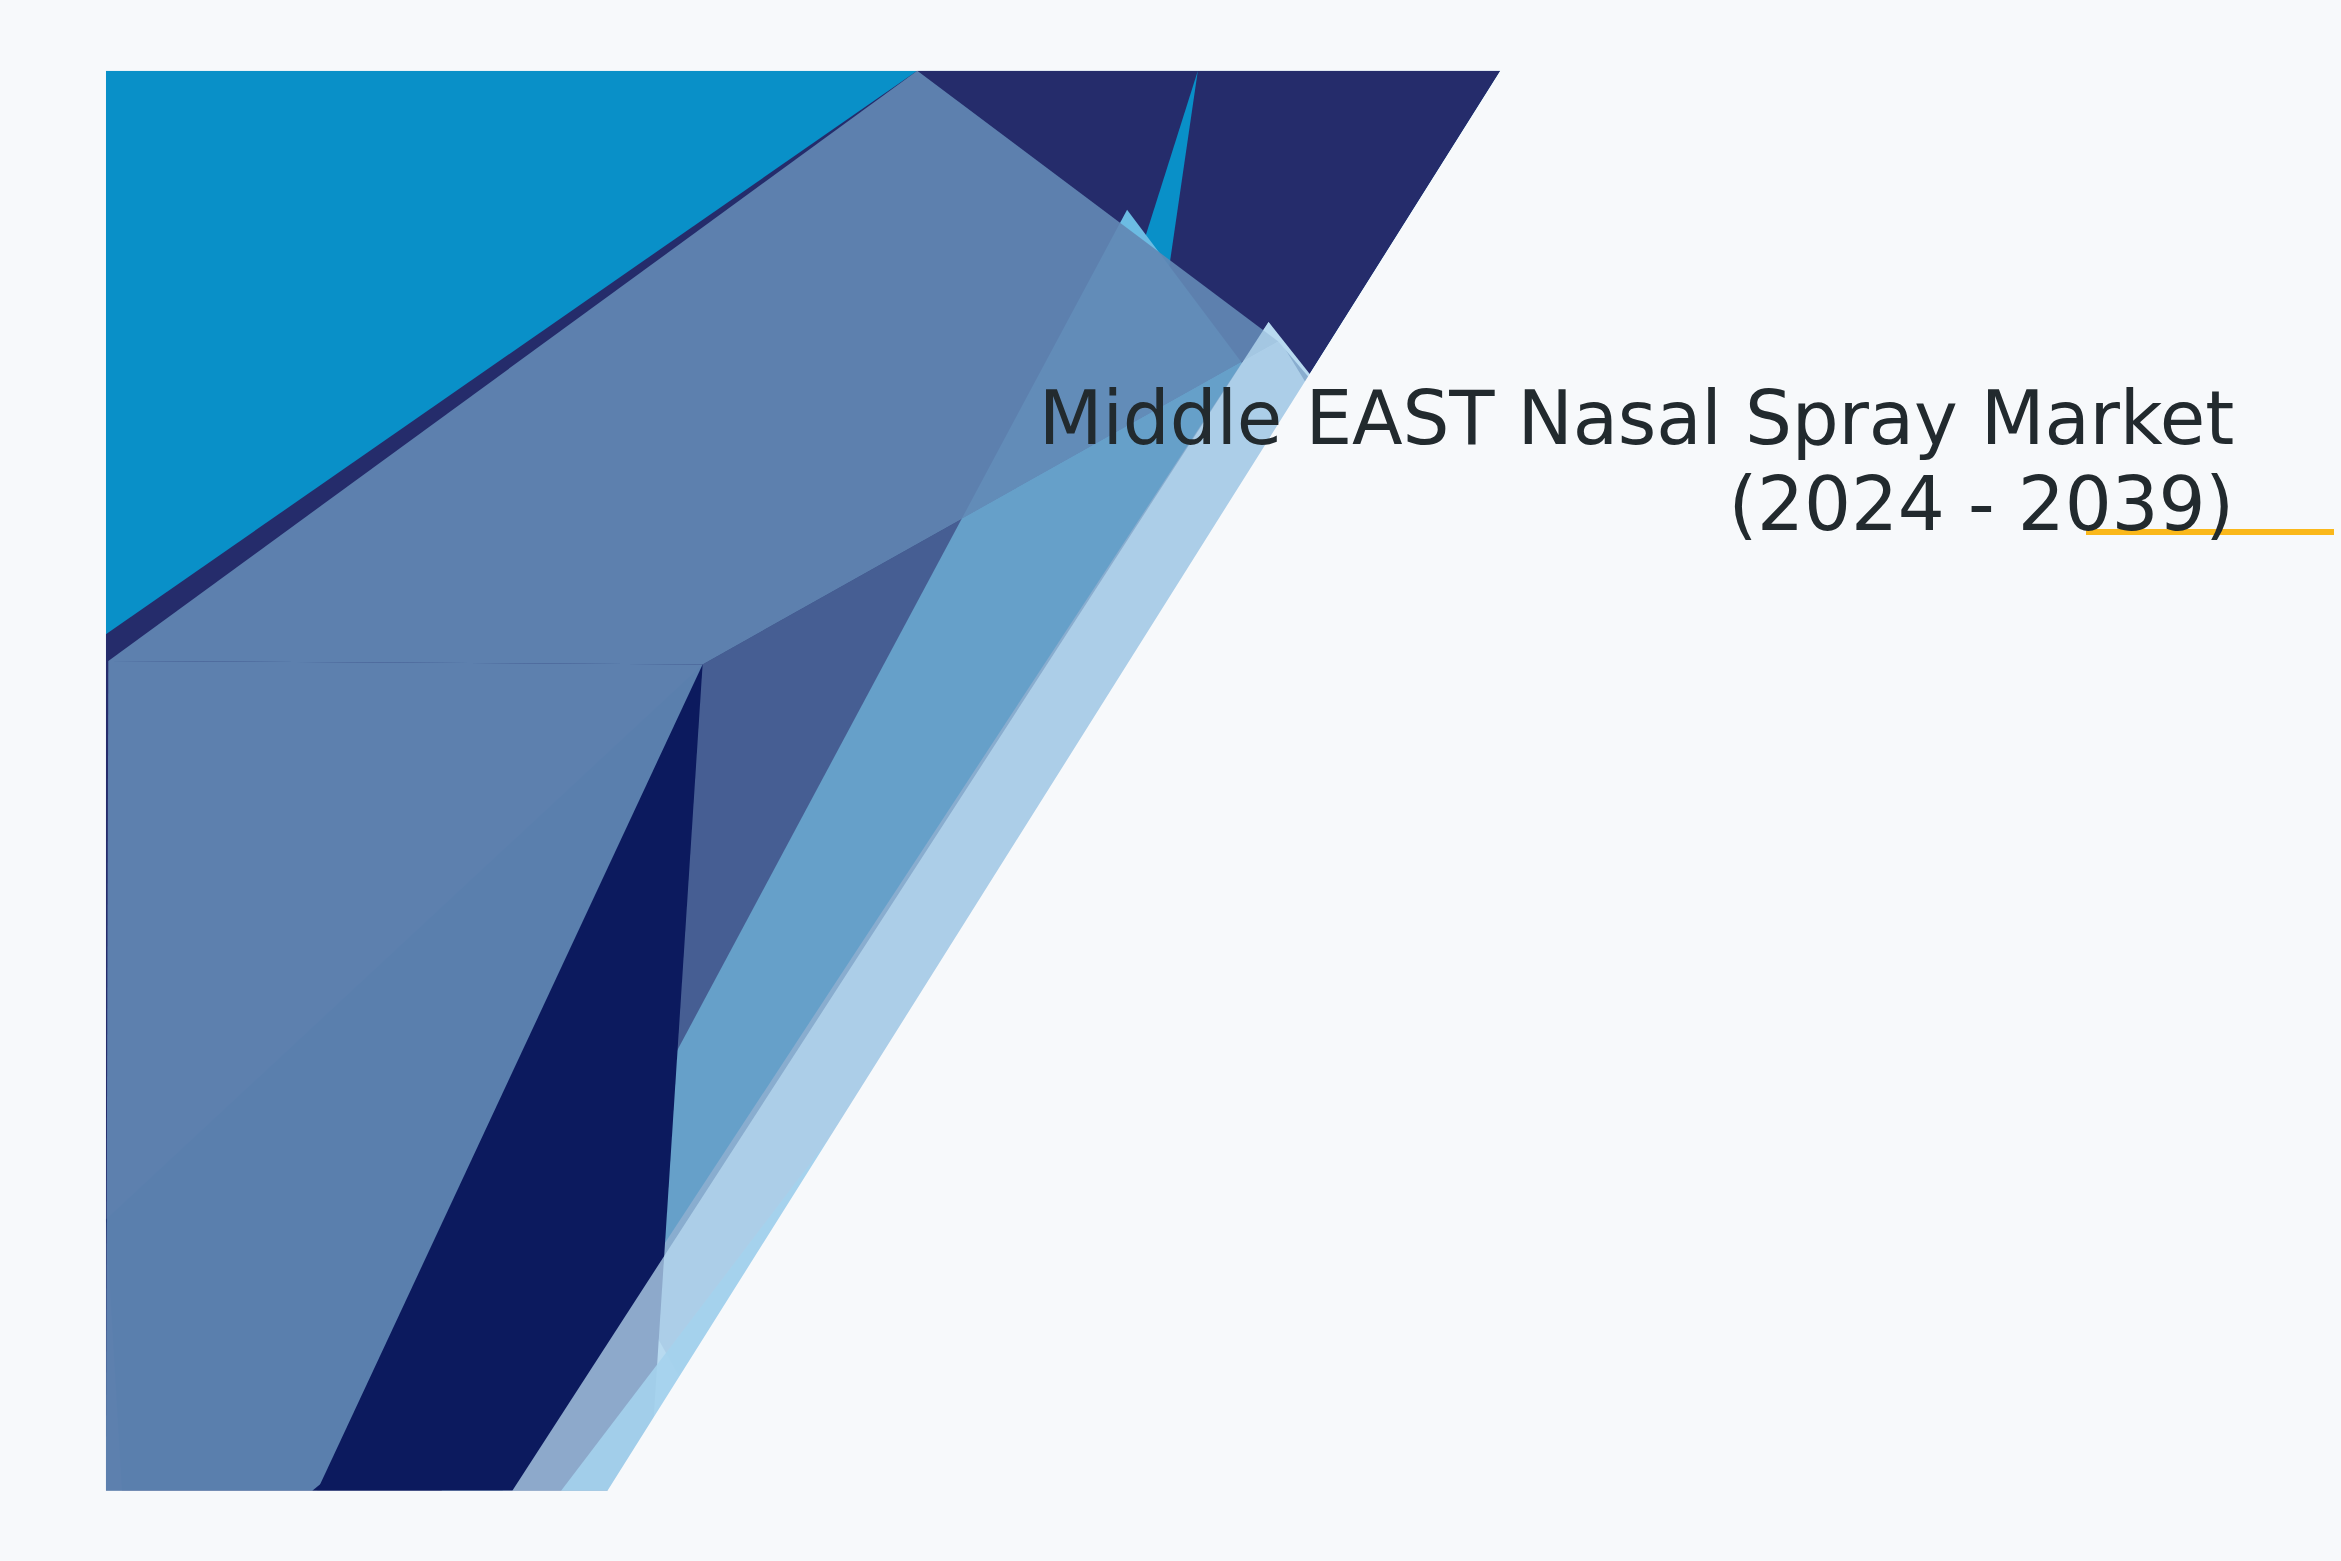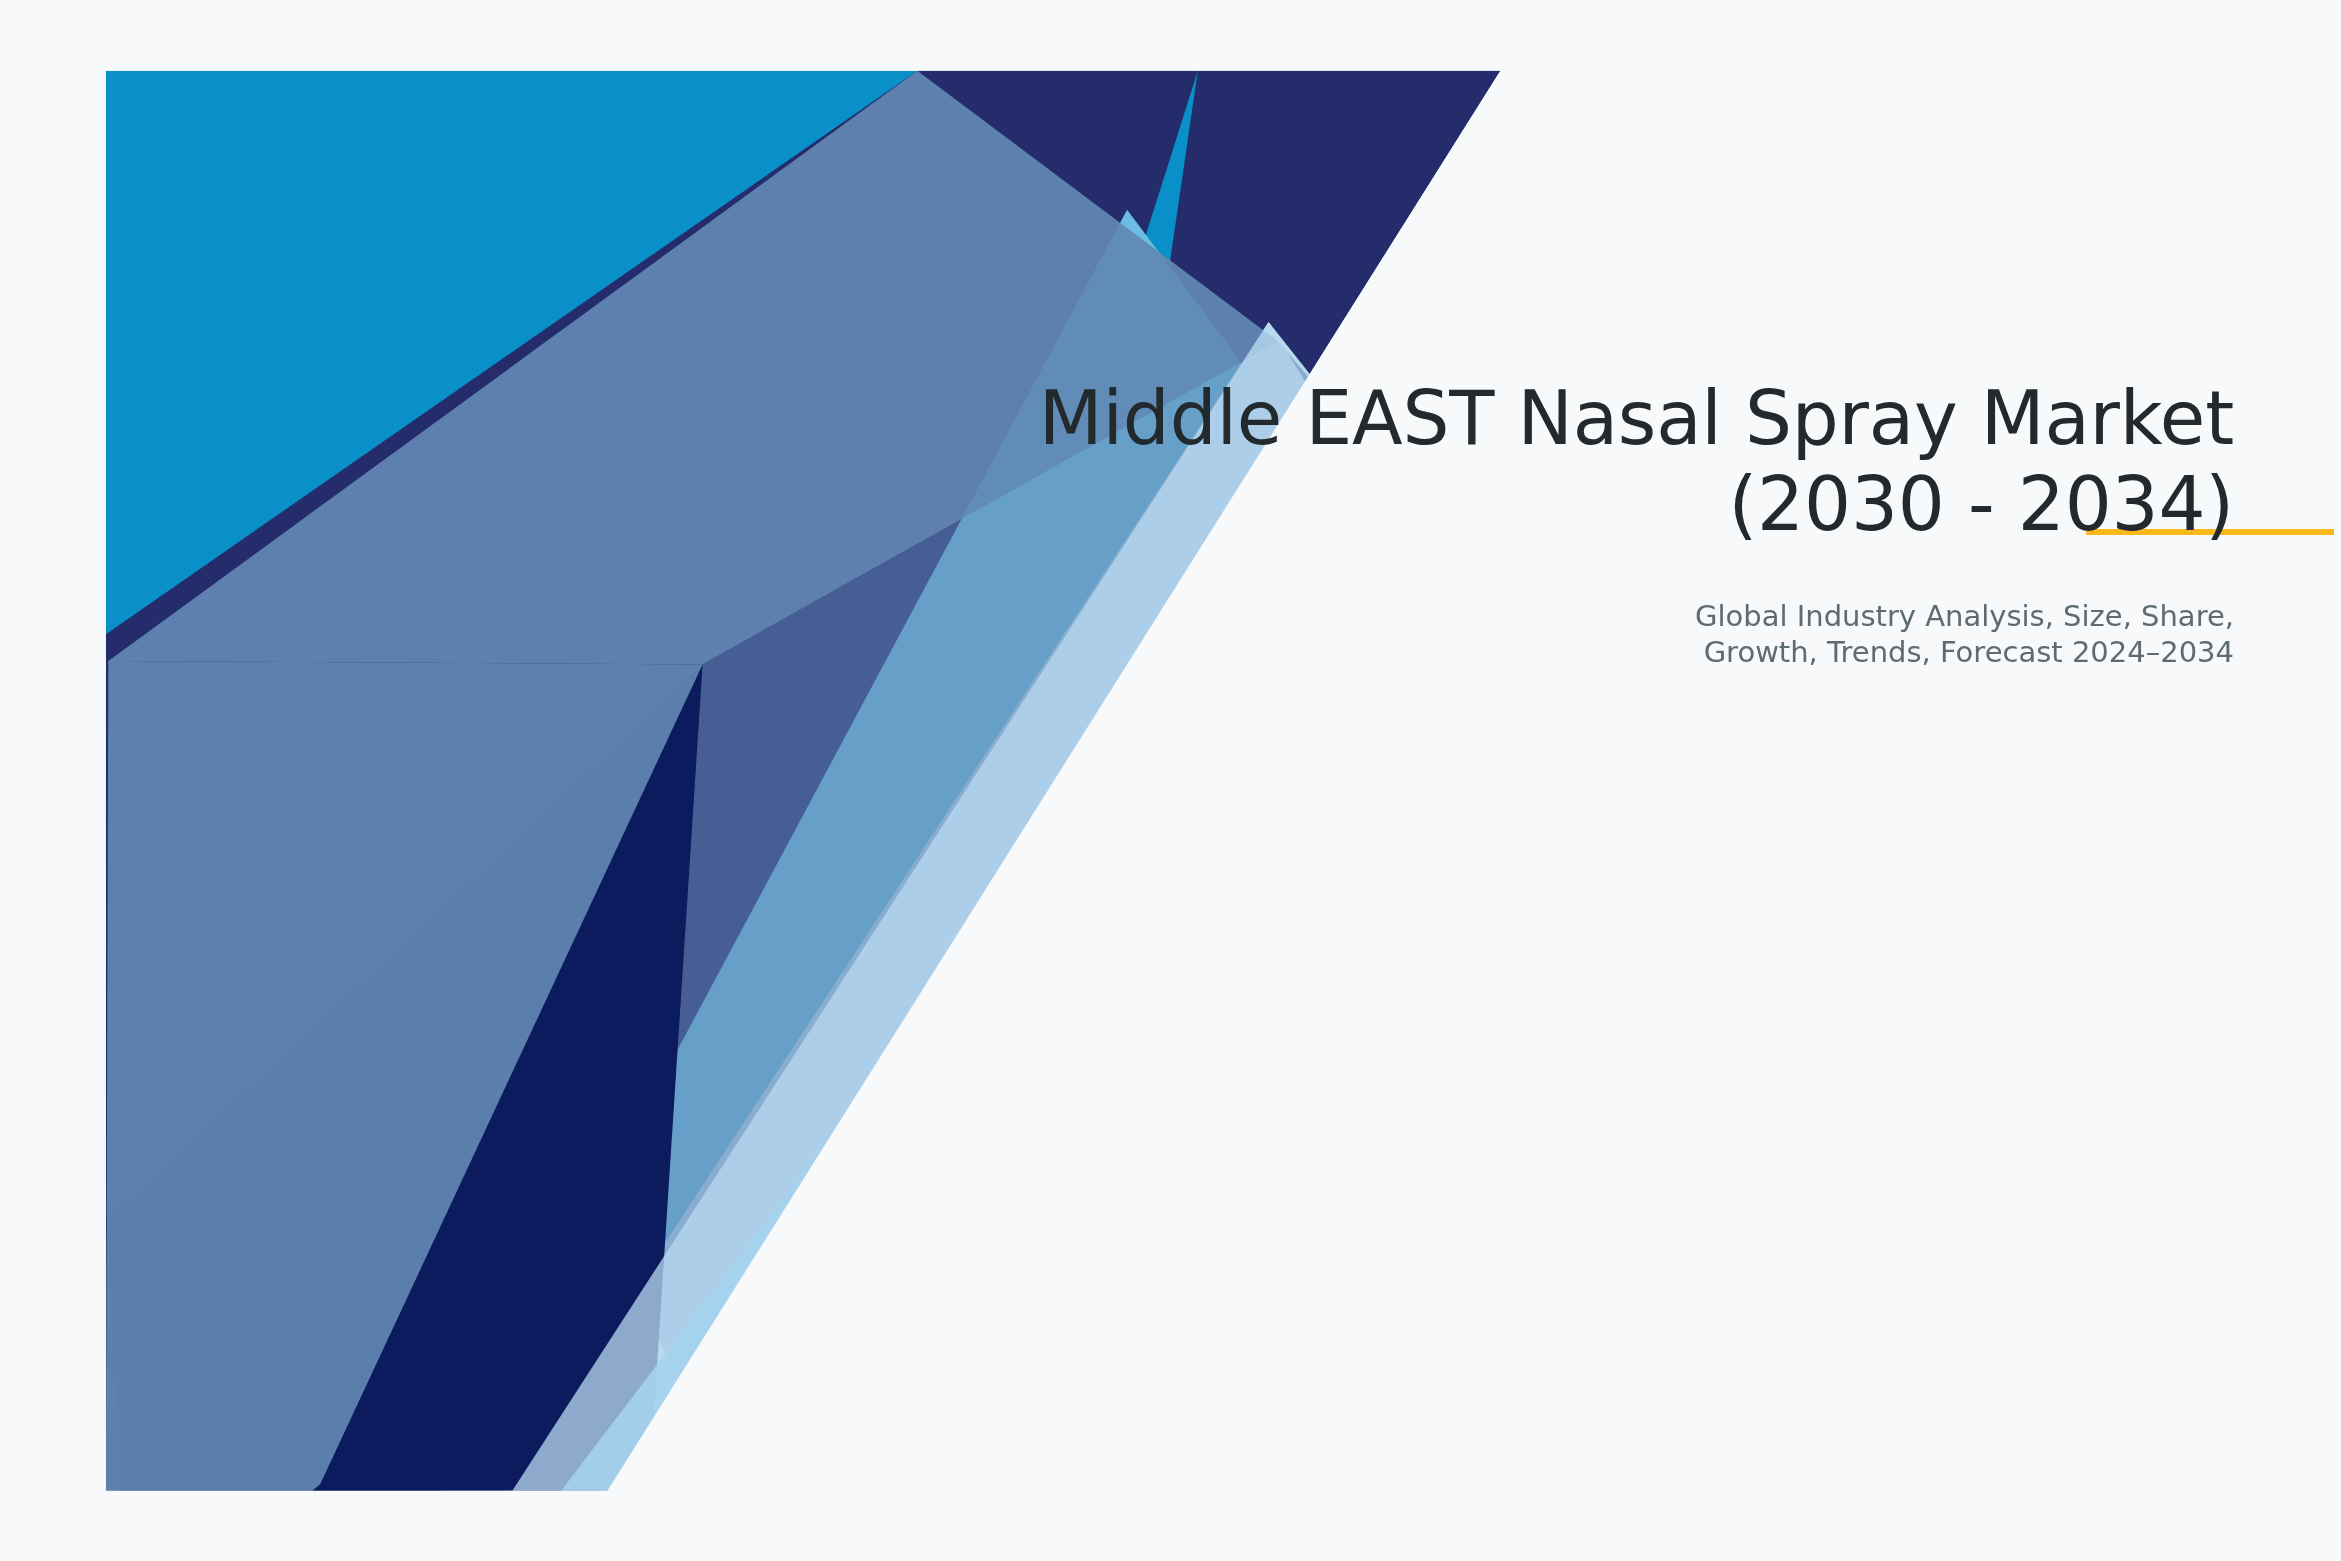--- a/index.html
+++ b/index.html
@@ -94,19 +94,17 @@
     <polygon points="2600,660 2900,1150 1330,3056 1050,3056" fill="#b8daf0" fill-opacity="0.75"></polygon>
 
     <path d="M0,0 H4800 V3200 H0 Z
              M217,145 H3075 L1245,3056 H217 Z" fill="#f7f9fb" fill-rule="evenodd"></path>
   </svg>
 
   <div id="title-underline"></div>
 
   <div id="text-block">
     <h1 id="report-title">Middle EAST Nasal Spray Market
-(2030 - 2034)</h1>
-    <p id="report-subtitle">Global Industry Analysis, Size, Share,
-Growth, Trends, Forecast 2024–2034</p>
+(2024 - 2039)</h1>
   </div>
 
 </div>
 
 
 </body></html>

